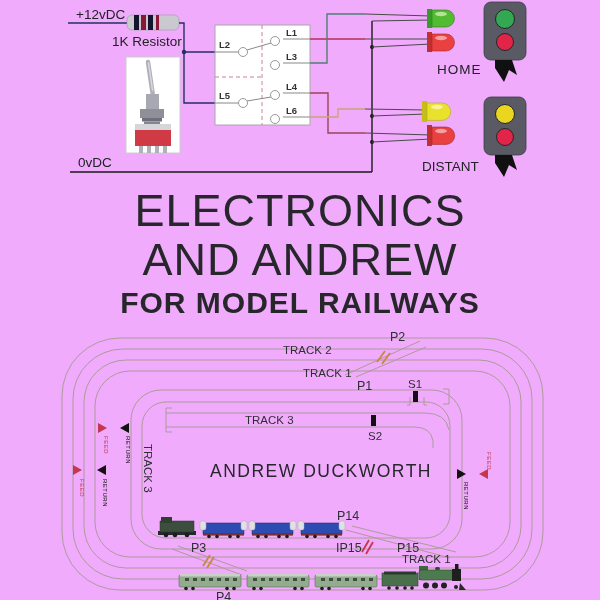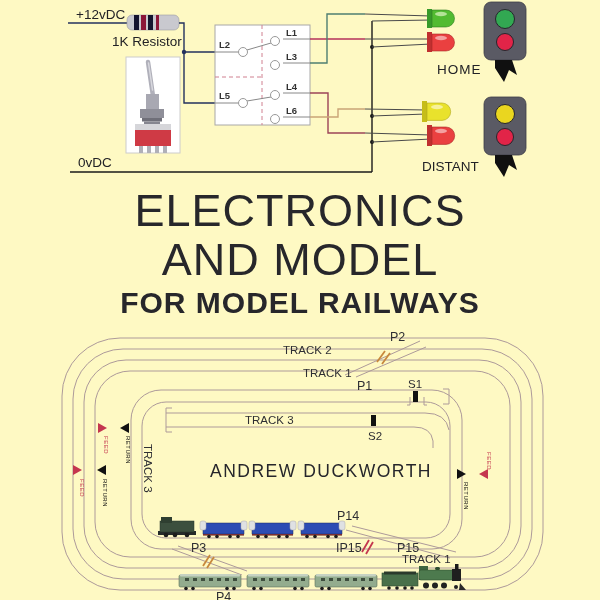--- a/index.html
+++ b/index.html
@@ -1,16 +1,16 @@
 <!DOCTYPE html>
 <html><head>
 <meta charset="utf-8">
 <style>
   html,body{margin:0;padding:0;background:#ffffff;}
-  .page{position:relative;width:600px;height:600px;background:#fef9c3;overflow:hidden;
+  .page{position:relative;width:600px;height:600px;background:#f0abfc;overflow:hidden;
         font-family:"Liberation Sans",sans-serif;}
   svg{position:absolute;left:0;display:block;}
   #wiring-svg{top:0;}
   #track-svg{top:300px;}
   .title-block{position:absolute;top:186px;left:0;width:600px;text-align:center;color:#27272b;}
   .title-line1{font-size:45px;line-height:50px;letter-spacing:1px;font-weight:400;}
   .title-line2{font-size:45px;line-height:47px;letter-spacing:1px;font-weight:400;}
   .title-line3{font-size:30px;line-height:40px;letter-spacing:1px;font-weight:700;}
   text{font-family:"Liberation Sans",sans-serif;}
   .diag-label{font-size:13.5px;fill:#222226;}
@@ -150,21 +150,21 @@
       <rect x="484" y="97" width="42" height="58" rx="7" fill="#5a5a64" stroke="#3c3c46" stroke-width="0.8"></rect>
       <circle cx="505" cy="114" r="9.5" fill="#ead61f" stroke="#26262c" stroke-width="1"></circle>
       <circle cx="505" cy="137" r="8.5" fill="#e22448" stroke="#26262c" stroke-width="1"></circle>
       <path d="M495,155 L512,155 L517,170 L509,165 L504,177 L495,163 Z" fill="#101010"></path>
     </g>
     <text x="422" y="171" class="diag-label">DISTANT</text>
   </svg>
 
   <div class="title-block">
     <div class="title-line1">ELECTRONICS</div>
-    <div class="title-line2">AND MODEL</div>
+    <div class="title-line2">AND ANDREW</div>
     <div class="title-line3">FOR MODEL RAILWAYS</div>
   </div>
 
   <svg id="track-svg" width="600" height="302" viewBox="0 300 600 302">
 
     <g>
       <rect class="rail" x="62" y="338" width="481" height="252" rx="58"></rect>
       <rect class="rail" x="73" y="349" width="459" height="230" rx="50"></rect>
       <rect class="rail" x="84" y="360" width="437" height="208" rx="42"></rect>
       <rect class="rail" x="95" y="371" width="415" height="186" rx="35"></rect>

